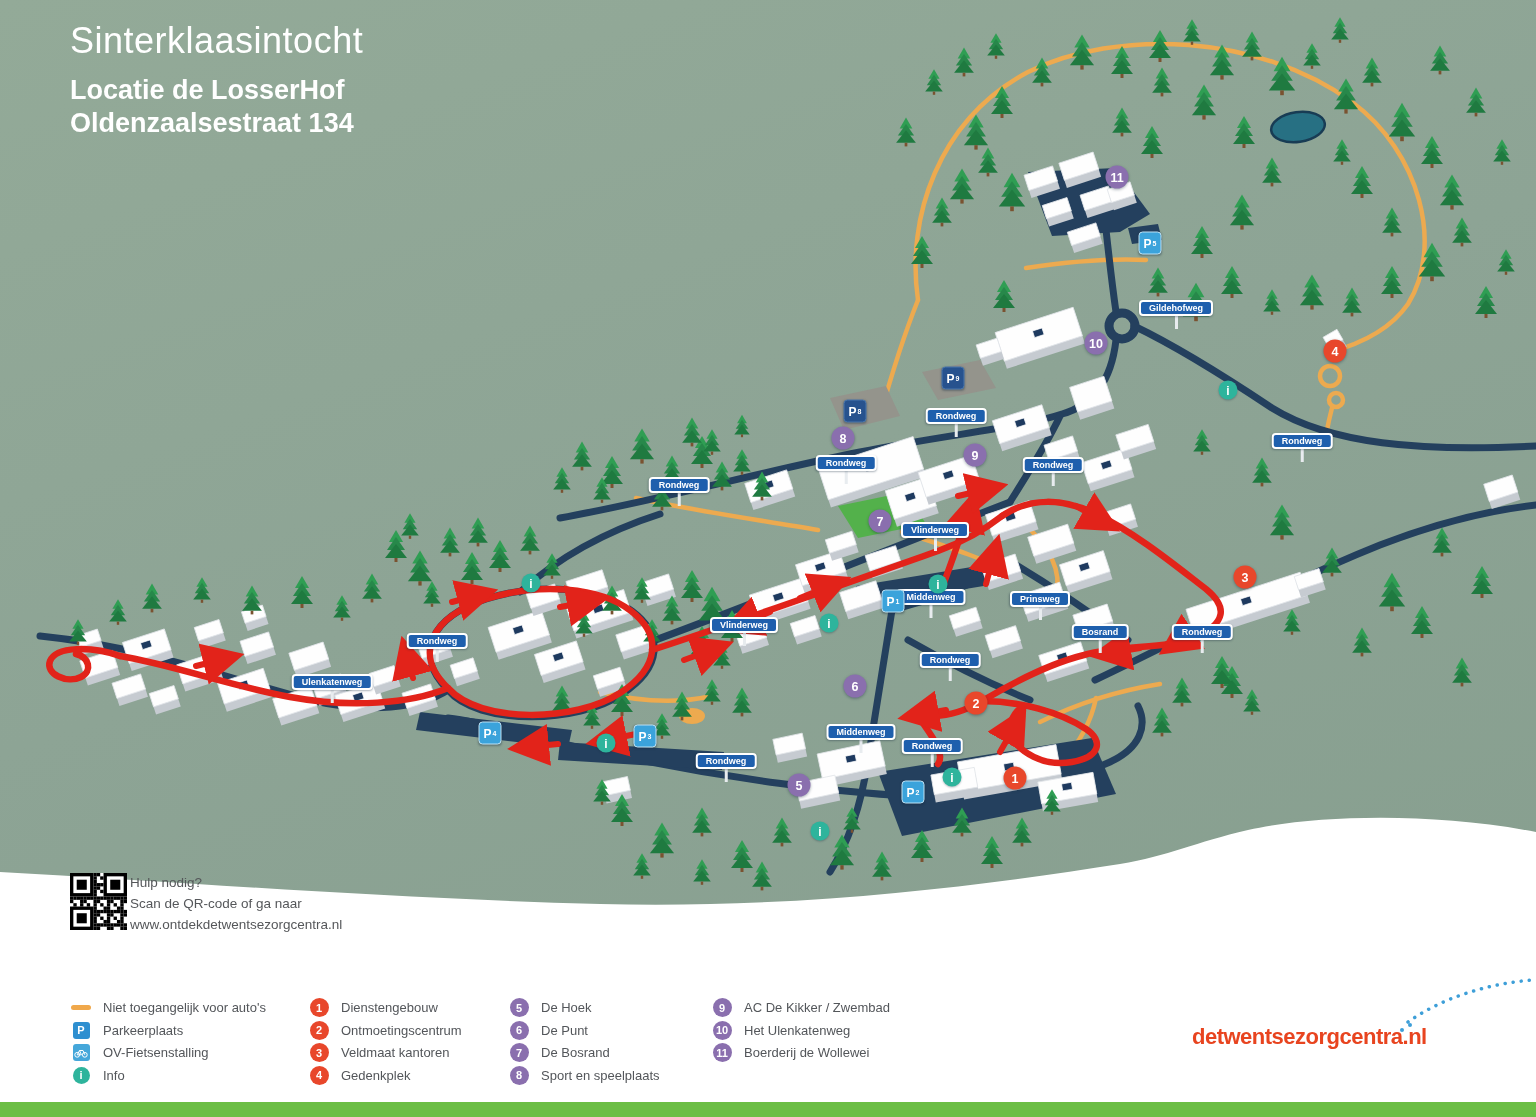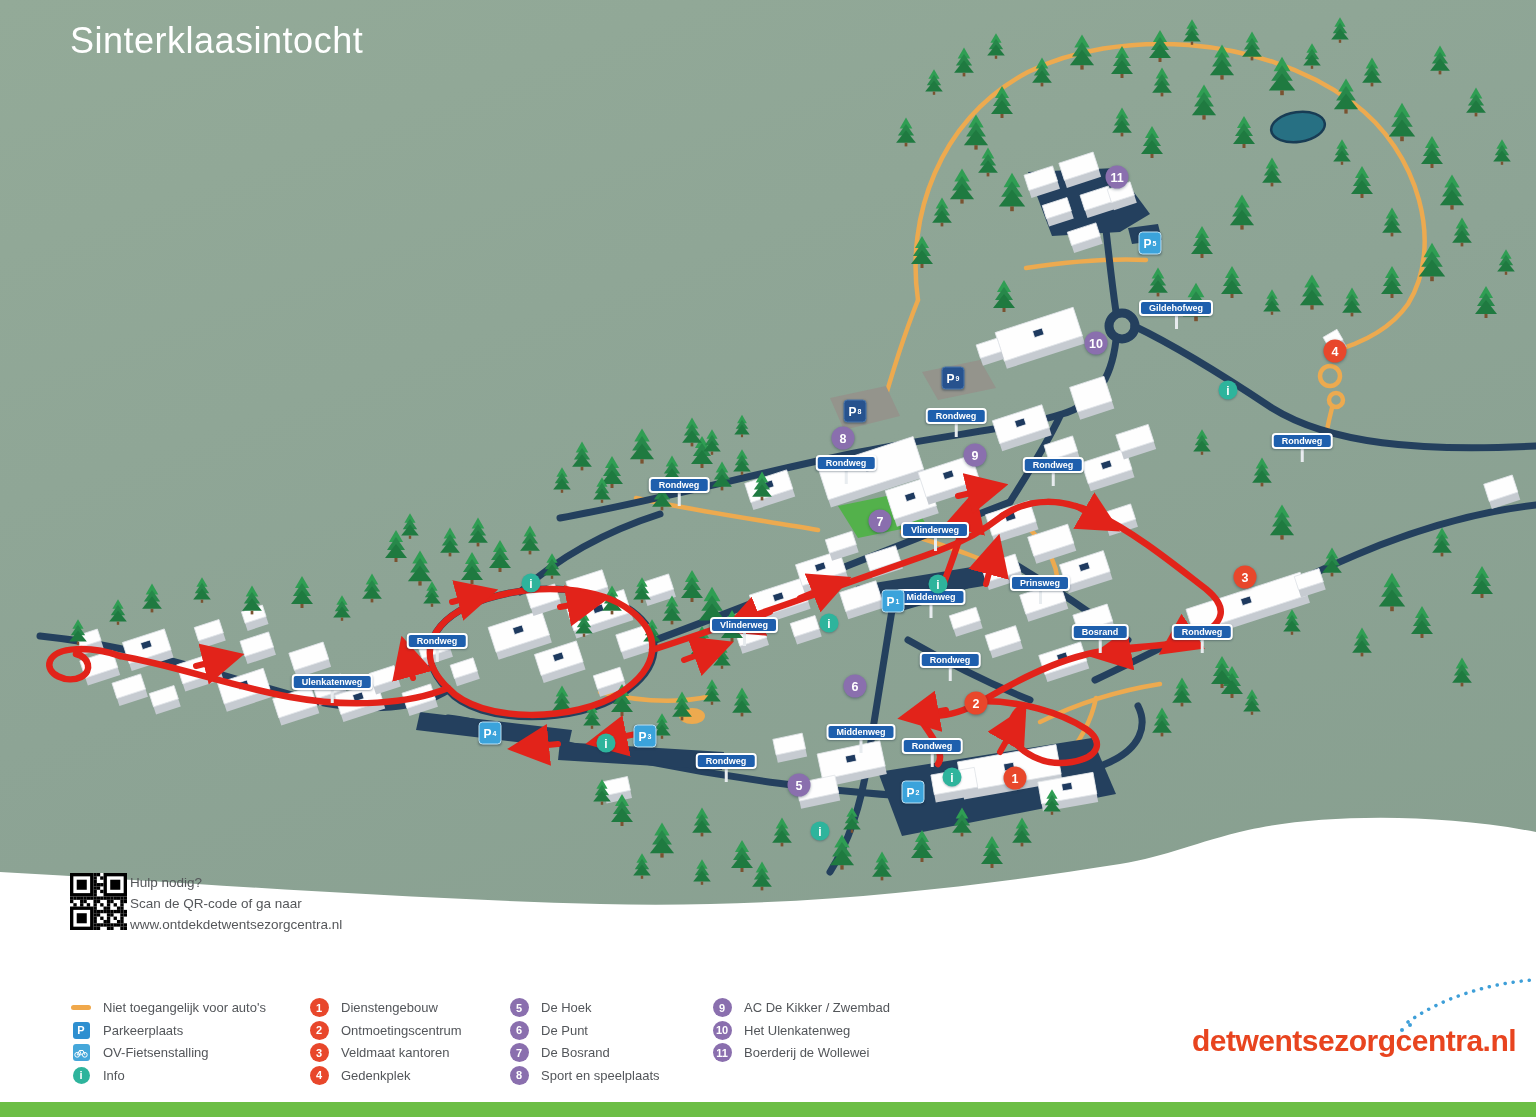--- a/index.html
+++ b/index.html
@@ -54,21 +54,21 @@
   .lg-dash{width:20px;height:5px;border-radius:3px;background:#f0a84b;}
   .lg-square{width:17px;height:17px;border-radius:3px;display:flex;align-items:center;justify-content:center;color:#fff;font-size:11px;font-weight:bold;}
   .lg-p{background:#2e8fd0;}
   .lg-bike{background:#45a7da;}
   .lg-info{width:17px;height:17px;border-radius:50%;background:#2eb49c;display:flex;align-items:center;justify-content:center;color:#fff;font-size:11px;font-weight:bold;}
   .lg-num{width:19px;height:19px;border-radius:50%;display:flex;align-items:center;justify-content:center;color:#fff;font-size:11px;font-weight:bold;}
   .logo{position:absolute;left:1252px;top:848px;z-index:3;display:flex;}
   .logo-text{margin-left:-4px;margin-top:26px;font-weight:bold;line-height:35px;letter-spacing:-.5px;}
   .logo-l1{font-size:35px;color:#55b947;}
   .logo-l2{font-size:35px;color:#e8441f;margin-left:-8px;}
-  .site-url{position:absolute;left:1192px;top:1024px;z-index:3;font-size:30px;font-weight:bold;color:#e8441f;letter-spacing:-.5px;}
+  .site-url{position:absolute;left:1192px;top:1024px;z-index:3;font-size:22px;font-weight:bold;color:#e8441f;letter-spacing:-.5px;}
   .dots-arc{position:absolute;left:1398px;top:974px;z-index:3;}
 </style>
 </head>
 <body>
 <div class="canvas">
 
 <svg id="map-svg" width="1536" height="1117" viewBox="0 0 1536 1117">
   <defs>
     <g id="tree">
       <path d="M0,-16 L7,-4 L-7,-4 Z" fill="#2f9e53"></path>
@@ -621,21 +621,21 @@
       <div class="road-sign" style="left: 437px; top: 646px;"><div class="plate">Rondweg</div><div class="post"></div></div>
       <div class="road-sign" style="left: 950px; top: 665px;"><div class="plate">Rondweg</div><div class="post"></div></div>
       <div class="road-sign" style="left: 1202px; top: 637px;"><div class="plate">Rondweg</div><div class="post"></div></div>
       <div class="road-sign" style="left: 932px; top: 751px;"><div class="plate">Rondweg</div><div class="post"></div></div>
       <div class="road-sign" style="left: 726px; top: 766px;"><div class="plate">Rondweg</div><div class="post"></div></div>
       <div class="road-sign" style="left: 935px; top: 535px;"><div class="plate">Vlinderweg</div><div class="post"></div></div>
       <div class="road-sign" style="left: 744px; top: 630px;"><div class="plate">Vlinderweg</div><div class="post"></div></div>
       <div class="road-sign" style="left: 931px; top: 602px;"><div class="plate">Middenweg</div><div class="post"></div></div>
       <div class="road-sign" style="left: 861px; top: 737px;"><div class="plate">Middenweg</div><div class="post"></div></div>
       <div class="road-sign" style="left: 332px; top: 687px;"><div class="plate">Ulenkatenweg</div><div class="post"></div></div>
-      <div class="road-sign" style="left: 1040px; top: 588px;"><div class="plate">Prinsweg</div><div class="post"></div></div>
+      <div class="road-sign" style="left: 1040px; top: 604px;"><div class="plate">Prinsweg</div><div class="post"></div></div>
       <div class="road-sign" style="left: 1100px; top: 637px;"><div class="plate">Bosrand</div><div class="post"></div></div>
       <div class="num-marker num-red" style="left: 1015px; top: 778px;">1</div>
       <div class="num-marker num-red" style="left: 976px; top: 703px;">2</div>
       <div class="num-marker num-red" style="left: 1245px; top: 577px;">3</div>
       <div class="num-marker num-red" style="left: 1335px; top: 351px;">4</div>
       <div class="num-marker num-purple" style="left: 799px; top: 785px;">5</div>
       <div class="num-marker num-purple" style="left: 855px; top: 686px;">6</div>
       <div class="num-marker num-purple" style="left: 880px; top: 521px;">7</div>
       <div class="num-marker num-purple" style="left: 843px; top: 438px;">8</div>
       <div class="num-marker num-purple" style="left: 975px; top: 455px;">9</div>
@@ -674,20 +674,22 @@
       <div class="i-marker" style="left: 938px; top: 584px;">i</div>
       <div class="i-marker" style="left: 1228px; top: 390px;">i</div>
       <div class="i-marker" style="left: 952px; top: 777px;">i</div>
       <div class="i-marker" style="left: 606px; top: 743px;">i</div>
       <div class="i-marker" style="left: 820px; top: 831px;">i</div>
     </div>
 
 <div class="title-block">
   <h1>Sinterklaasintocht</h1>
   <div class="title-sub">
+    <div>Locatie de LosserHof</div>
+    <div>Oldenzaalsestraat 134</div>
   </div>
 </div>
 
 <svg id="qr" width="57" height="57" viewBox="0 0 57 57">
       <rect x="0" y="0" width="57" height="57" fill="#fff"></rect>
       <rect x="0" y="23.47058823529412" width="3.3529411764705883" height="3.3529411764705883" fill="#000"></rect>
       <rect x="0" y="26.823529411764707" width="3.3529411764705883" height="3.3529411764705883" fill="#000"></rect>
       <rect x="3.3529411764705883" y="23.47058823529412" width="3.3529411764705883" height="3.3529411764705883" fill="#000"></rect>
       <rect x="3.3529411764705883" y="30.176470588235293" width="3.3529411764705883" height="3.3529411764705883" fill="#000"></rect>
       <rect x="6.705882352941177" y="23.47058823529412" width="3.3529411764705883" height="3.3529411764705883" fill="#000"></rect>

